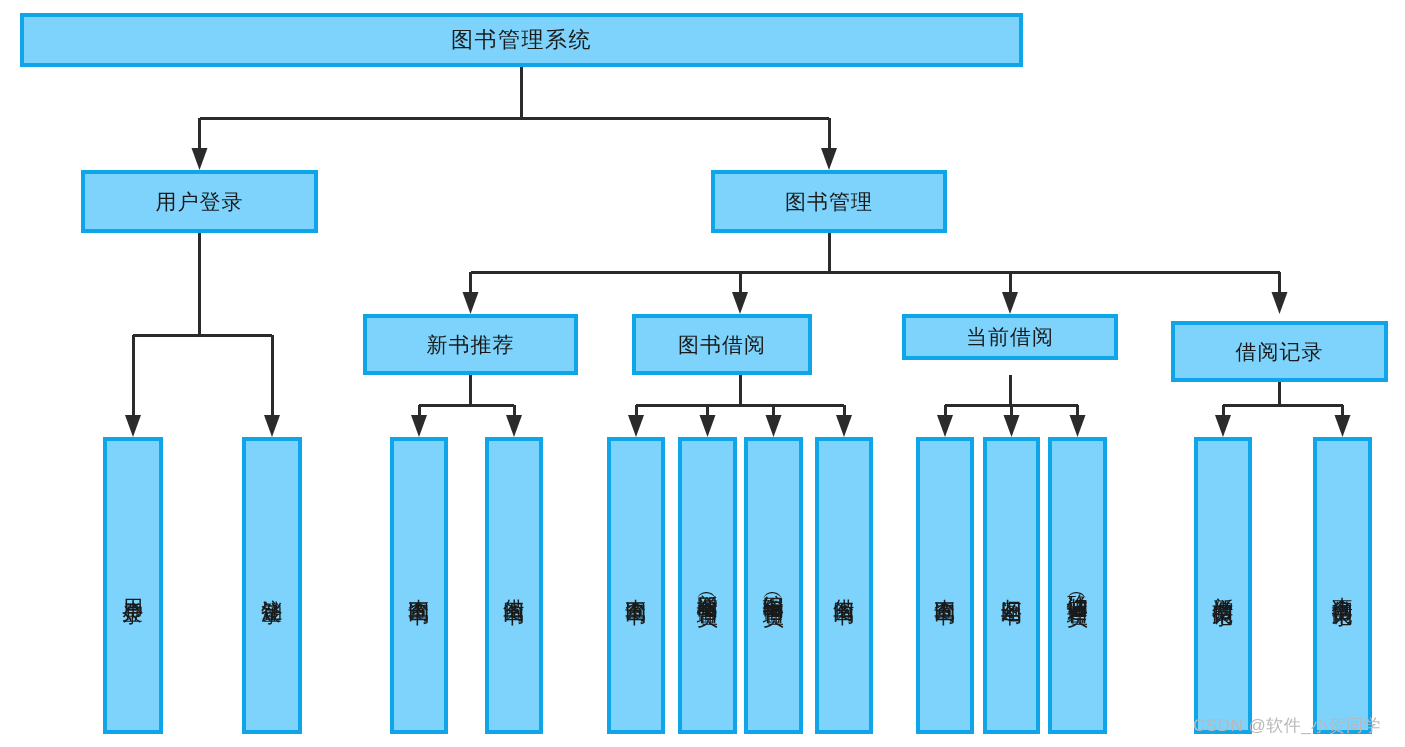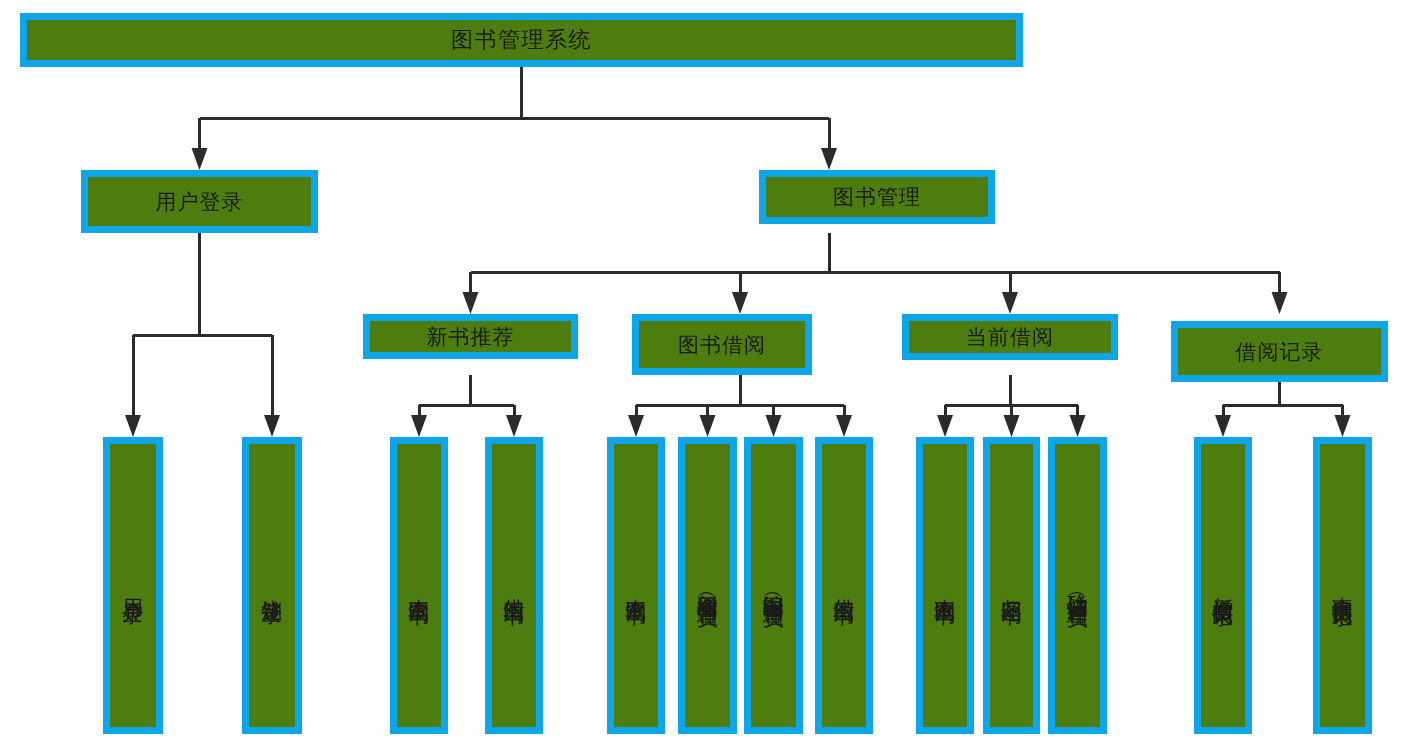--- a/index.html
+++ b/index.html
@@ -22,22 +22,22 @@
   #diagram-svg {
     position: absolute;
     top: 0;
     left: 0;
     width: 1405px;
     height: 747px;
   }
   .node-box {
     position: absolute;
     box-sizing: border-box;
-    background: #4d7c0f;
-    border: 7px solid #0ea5e9;
+    background: #7dd3fc;
+    border: 4px solid #0ea5e9;
     display: flex;
     align-items: center;
     justify-content: center;
     color: #1a1a1a;
   }
   .node-box.horiz {
     font-size: 21px;
     letter-spacing: 1px;
     line-height: 1.2;
   }
@@ -135,24 +135,24 @@
       </g>
   </svg>
 
   <div id="node-layer">
       <div class="node-box horiz root" style="left: 20px; top: 13px; width: 1003px; height: 54px;">
         <span class="node-label">图书管理系统</span>
       </div>
       <div class="node-box horiz" style="left: 81px; top: 170px; width: 237px; height: 63px;">
         <span class="node-label">用户登录</span>
       </div>
-      <div class="node-box horiz" style="left: 711px; top: 170px; width: 236px; height: 54px; margin-left: 48px;">
+      <div class="node-box horiz" style="left: 711px; top: 170px; width: 236px; height: 63px;">
         <span class="node-label">图书管理</span>
       </div>
-      <div class="node-box horiz" style="left: 363px; top: 314px; width: 215px; height: 45px;">
+      <div class="node-box horiz" style="left: 363px; top: 314px; width: 215px; height: 61px;">
         <span class="node-label">新书推荐</span>
       </div>
       <div class="node-box horiz" style="left: 632px; top: 314px; width: 180px; height: 61px;">
         <span class="node-label">图书借阅</span>
       </div>
       <div class="node-box horiz" style="left: 902px; top: 314px; width: 216px; height: 46px;">
         <span class="node-label">当前借阅</span>
       </div>
       <div class="node-box horiz" style="left: 1171px; top: 321px; width: 217px; height: 61px;">
         <span class="node-label">借阅记录</span>
@@ -191,14 +191,15 @@
         <span class="node-label">确认归还（管理员）</span>
       </div>
       <div class="node-box vert" style="left: 1194px; top: 437px; width: 58px; height: 297px;">
         <span class="node-label">新增借阅记录</span>
       </div>
       <div class="node-box vert" style="left: 1313px; top: 437px; width: 59px; height: 297px;">
         <span class="node-label">查询借阅记录</span>
       </div>
     </div>
 
+  <div class="watermark" style="left: 1193px; top: 714px;">CSDN @软件_小贺同学</div>
 
 </div>
 
 </body></html>

